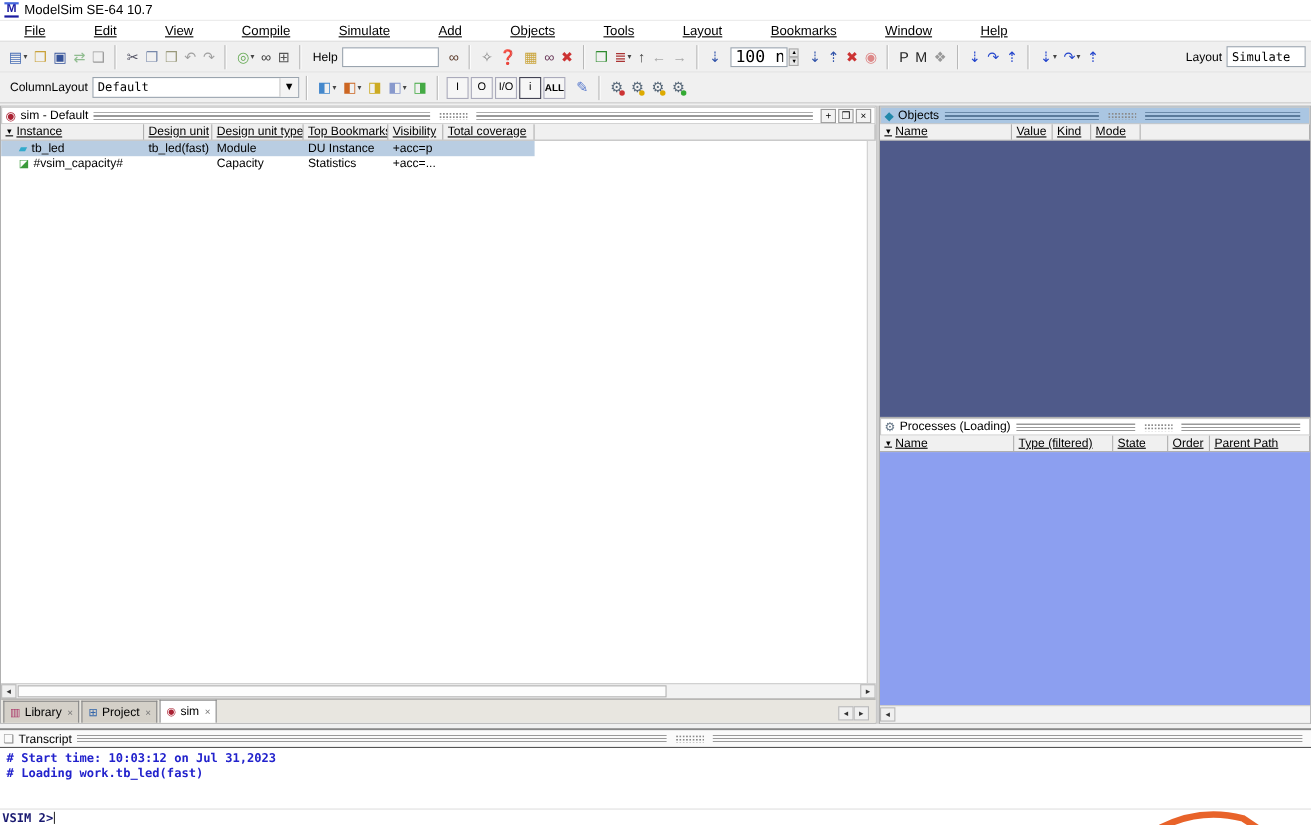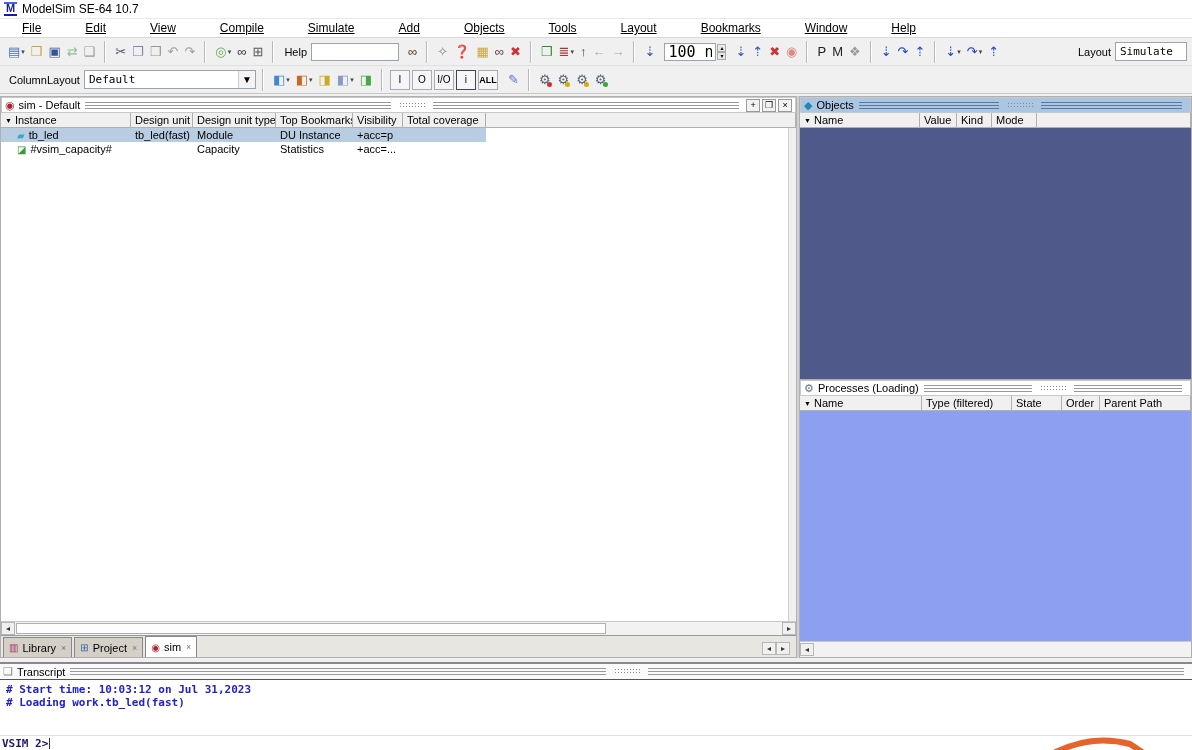--- a/index.html
+++ b/index.html
@@ -26,38 +26,38 @@
   .tbi .dot { width:5px; height:5px; border-radius:50%; display:inline-block; margin-left:-4px; align-self:flex-end; margin-bottom:3px; }
   .tb-label { margin:0 4px; font-size:11px; }
   .tb-input { height:18px; border:1px solid #9aa4ae; background:#fff; font-family:"DejaVu Sans Mono", monospace; font-size:15px; padding:0 3px; }
   #help-input { width:88px; }
   #time-input { width:52px; text-align:right; }
   .spinner { display:flex; flex-direction:column; margin-left:1px; }
   .spinner span { font-size:6px; line-height:6px; border:1px solid #aaa; background:#e8e8e8; padding:0 2px; cursor:default; }
   .combo { display:flex; align-items:center; border:1px solid #9aa4ae; background:#fff; height:19px; }
   .combo .val { font-family:"DejaVu Sans Mono", monospace; font-size:11px; padding:0 4px; }
   .combo .arrow { font-size:10px; padding:0 3px; border-left:1px solid #ccc; background:#f4f4f4; height:100%; display:flex; align-items:center; }
-  #columnlayout-combo { width:172px; }
+  #columnlayout-combo { width:188px; }
   #columnlayout-combo .val { flex:1; }
   #layout-combo { width:72px; }
   .txtbtn { min-width:20px; height:20px; border:1px solid #aab; background:#f6f6f6; font-size:10px; display:inline-flex; align-items:center; justify-content:center; margin:0 1px; cursor:default; }
   .txtbtn.boxed { border:1px solid #445; }
   .txtbtn.bold { font-weight:bold; font-size:9px; }
 
   
   #main { position:absolute; top:96px; left:0; width:1192px; height:562px; }
   .panel-title { height:16px; display:flex; align-items:center; padding:0 3px; font-size:11px; background:#fff; border:1px solid #c8c8c8; }
   .panel-title .picon { font-size:11px; margin-right:4px; }
   .tline { flex:1; height:7px; margin:0 5px; background:repeating-linear-gradient(to bottom,#999 0 1px,transparent 1px 3px); }
   .tdots { width:26px; height:7px; background-image:radial-gradient(#8a8a8a 35%, transparent 40%); background-size:3px 3px; margin:0 3px; }
   .winbtn { width:14px; height:13px; border:1px solid #999; background:#f2f2f2; font-size:9px; line-height:11px; text-align:center; margin-left:2px; cursor:default; }
 
   #sim-panel { position:absolute; left:0; top:0; width:797px; height:562px; display:flex; flex-direction:column; border:1px solid #b0b0b0; background:#fff; }
   .grid-head { display:grid; background:#f0f0f0; border-bottom:1px solid #b0b0b0; font-size:11px; }
-  .grid-head .hc { padding:1px 4px; border-right:1px solid #b0b0b0; display:flex; align-items:center; white-space:nowrap; overflow:hidden; }
+  .grid-head .hc { padding:1px 4px; border-right:1px solid #b0b0b0; display:flex; align-items:center; white-space:nowrap; overflow:hidden;text-decoration:underline; }
   .filter-arrow { font-size:7px; margin-right:3px; }
   #sim-cols { grid-template-columns:130px 62px 83px 77px 50px 83px 1fr; }
   #sim-body { flex:1; background:#fff; overflow:hidden; position:relative; }
   .srow { display:grid; grid-template-columns:130px 62px 83px 77px 50px 83px; width:485px; height:14px; font-size:11px; align-items:center; }
   .srow.selected { background:#b9cde2; }
   .srow .c { padding:0 4px; white-space:nowrap; overflow:hidden; }
   .srow .c.first { padding-left:16px; display:flex; align-items:center; }
   .row-icon { font-size:10px; margin-right:4px; }
   .hscroll { height:14px; background:#f2f2f2; border-top:1px solid #c8c8c8; display:flex; align-items:center; }
   .sbtn { width:14px; height:13px; background:#f0f0f0; border:1px solid #b8b8b8; font-size:8px; line-height:11px; text-align:center; color:#333; cursor:default; flex:0 0 auto; }

